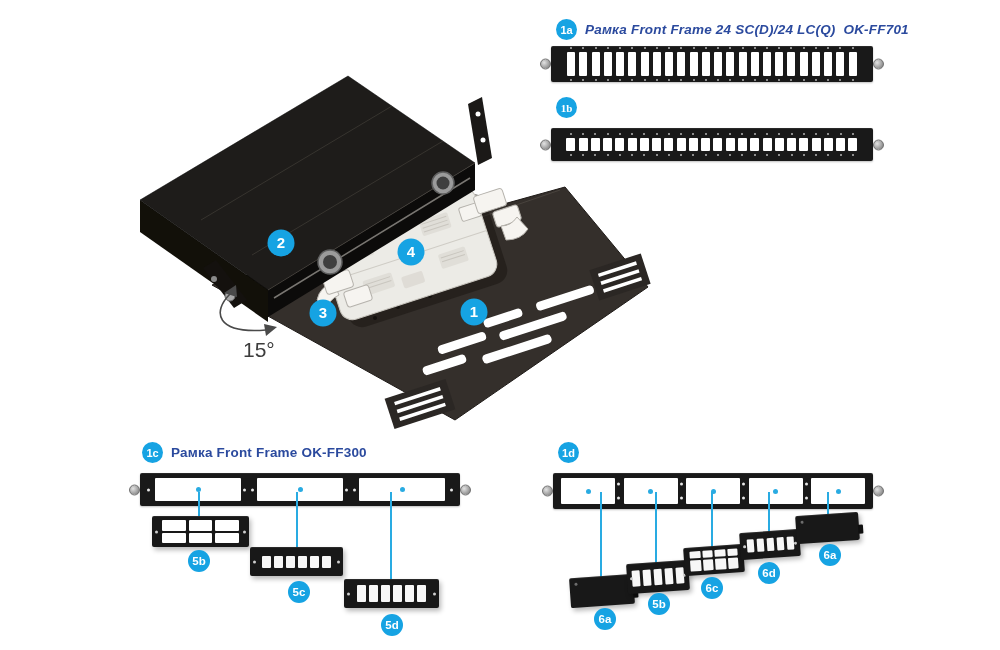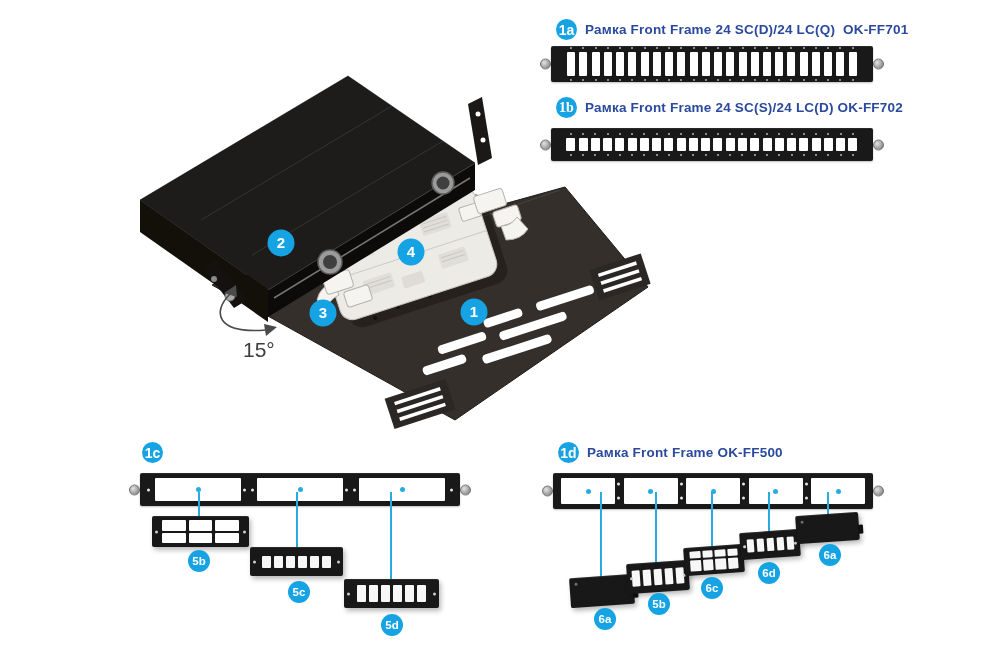--- a/index.html
+++ b/index.html
@@ -3,21 +3,21 @@
 <meta charset="utf-8">
 <style>
   html,body{margin:0;padding:0;background:#fff;}
   #canvas{position:relative;width:1000px;height:650px;background:#fff;overflow:hidden;
           font-family:"Liberation Sans",sans-serif;}
   svg{position:absolute;left:0;top:0;}
 
   
   .badge{position:absolute;background:#16a3e3;color:#fff;border-radius:50%;
          display:flex;align-items:center;justify-content:center;font-weight:bold;}
-  .badge.hdr{width:21px;height:21px;font-size:14px;}
+  .badge.hdr{width:21px;height:21px;font-size:11px;}
   .badge.mod{width:22px;height:22px;font-size:11.5px;z-index:6;}
 
   
   .hdr-label{position:absolute;color:#2b4a9e;font-size:13.5px;font-weight:bold;
              white-space:pre;letter-spacing:.2px;}
 
   
   .frame{position:absolute;background:#191919;border-radius:2px;
          box-shadow:inset 0 1px 0 rgba(255,255,255,.07), 0 1px 2px rgba(0,0,0,.25);}
   .screw{position:absolute;width:9px;height:9px;border-radius:50%;top:50%;transform:translateY(-50%);
@@ -185,21 +185,21 @@
       <circle cx="323" cy="313" r="13.5" fill="#16a3e3"></circle>
       <text x="323" y="313" dy=".35em" text-anchor="middle" font-size="15" font-weight="bold" fill="#fff" font-family="Liberation Sans, sans-serif">3</text>
     </g>
     <g>
       <circle cx="411" cy="252" r="13.5" fill="#16a3e3"></circle>
       <text x="411" y="252" dy=".35em" text-anchor="middle" font-size="15" font-weight="bold" fill="#fff" font-family="Liberation Sans, sans-serif">4</text>
     </g>
   </svg>
 
   <div class="badge hdr" style="left:556px;top:19px;">1a</div>
-  <div class="hdr-label" style="left:585px;top:22px;">Рамка Front Frame 24 SC(D)/24 LC(Q)  OK-FF701</div>
+  <div class="hdr-label" style="left:585px;top:22px;font-style:italic;">Рамка Front Frame 24 SC(D)/24 LC(Q)  OK-FF701</div>
   <div class="frame" style="left:551px;top:46px;width:322px;height:36px;">
     <span class="screw l"></span>
     <span class="screw r"></span>
     <div class="slots-row">
         <i class="slot-tall"></i>
         <i class="slot-tall"></i>
         <i class="slot-tall"></i>
         <i class="slot-tall"></i>
         <i class="slot-tall"></i>
         <i class="slot-tall"></i>
@@ -218,21 +218,20 @@
         <i class="slot-tall"></i>
         <i class="slot-tall"></i>
         <i class="slot-tall"></i>
         <i class="slot-tall"></i>
         <i class="slot-tall"></i>
         <i class="slot-tall"></i>
       </div>
   </div>
 
   <div class="badge hdr" style="left:556px;top:97px;font-family:Liberation Serif, serif;">1b</div>
-  <div class="hdr-label" style="left:585px;top:100px;">Рамка Front Frame 24 SC(S)/24 LC(D) OK-FF702</div>
   <div class="frame" style="left:551px;top:128px;width:322px;height:33px;">
     <span class="screw l"></span>
     <span class="screw r"></span>
     <div class="slots-row">
         <i class="slot-sq"></i>
         <i class="slot-sq"></i>
         <i class="slot-sq"></i>
         <i class="slot-sq"></i>
         <i class="slot-sq"></i>
         <i class="slot-sq"></i>
@@ -251,20 +250,21 @@
         <i class="slot-sq"></i>
         <i class="slot-sq"></i>
         <i class="slot-sq"></i>
         <i class="slot-sq"></i>
         <i class="slot-sq"></i>
         <i class="slot-sq"></i>
       </div>
   </div>
 
   <div class="badge hdr" style="left:142px;top:442px;">1c</div>
+  <div class="hdr-label" style="left:171px;top:445px;">Рамка Front Frame OK-FF300</div>
   <div class="frame" style="left:140px;top:473px;width:320px;height:33px;">
     <span class="screw l"></span>
     <span class="screw r"></span>
     <div class="cut-row row-300">
         <i class="cutout c-lg"></i>
         <i class="cutout c-lg"></i>
         <i class="cutout c-lg"></i>
       </div>
     <span class="enddot" style="left:7px;"></span>
     <span class="enddot" style="right:7px;"></span>
@@ -318,21 +318,20 @@
         <i></i>
         <i></i>
         <i></i>
         <i></i>
         <i></i>
       </div>
   </div>
   <div class="badge mod" style="left:381px;top:614px;">5d</div>
 
   <div class="badge hdr" style="left:558px;top:442px;">1d</div>
-  <div class="hdr-label" style="left:587px;top:445px;">Рамка Front Frame OK-FF500</div>
   <div class="frame" style="left:553px;top:473px;width:320px;height:36px;">
     <span class="screw l"></span>
     <span class="screw r"></span>
     <div class="cut-row row-500">
         <i class="cutout c-md"></i>
         <i class="cutout c-md"></i>
         <i class="cutout c-md"></i>
         <i class="cutout c-md"></i>
         <i class="cutout c-md"></i>
       </div>

